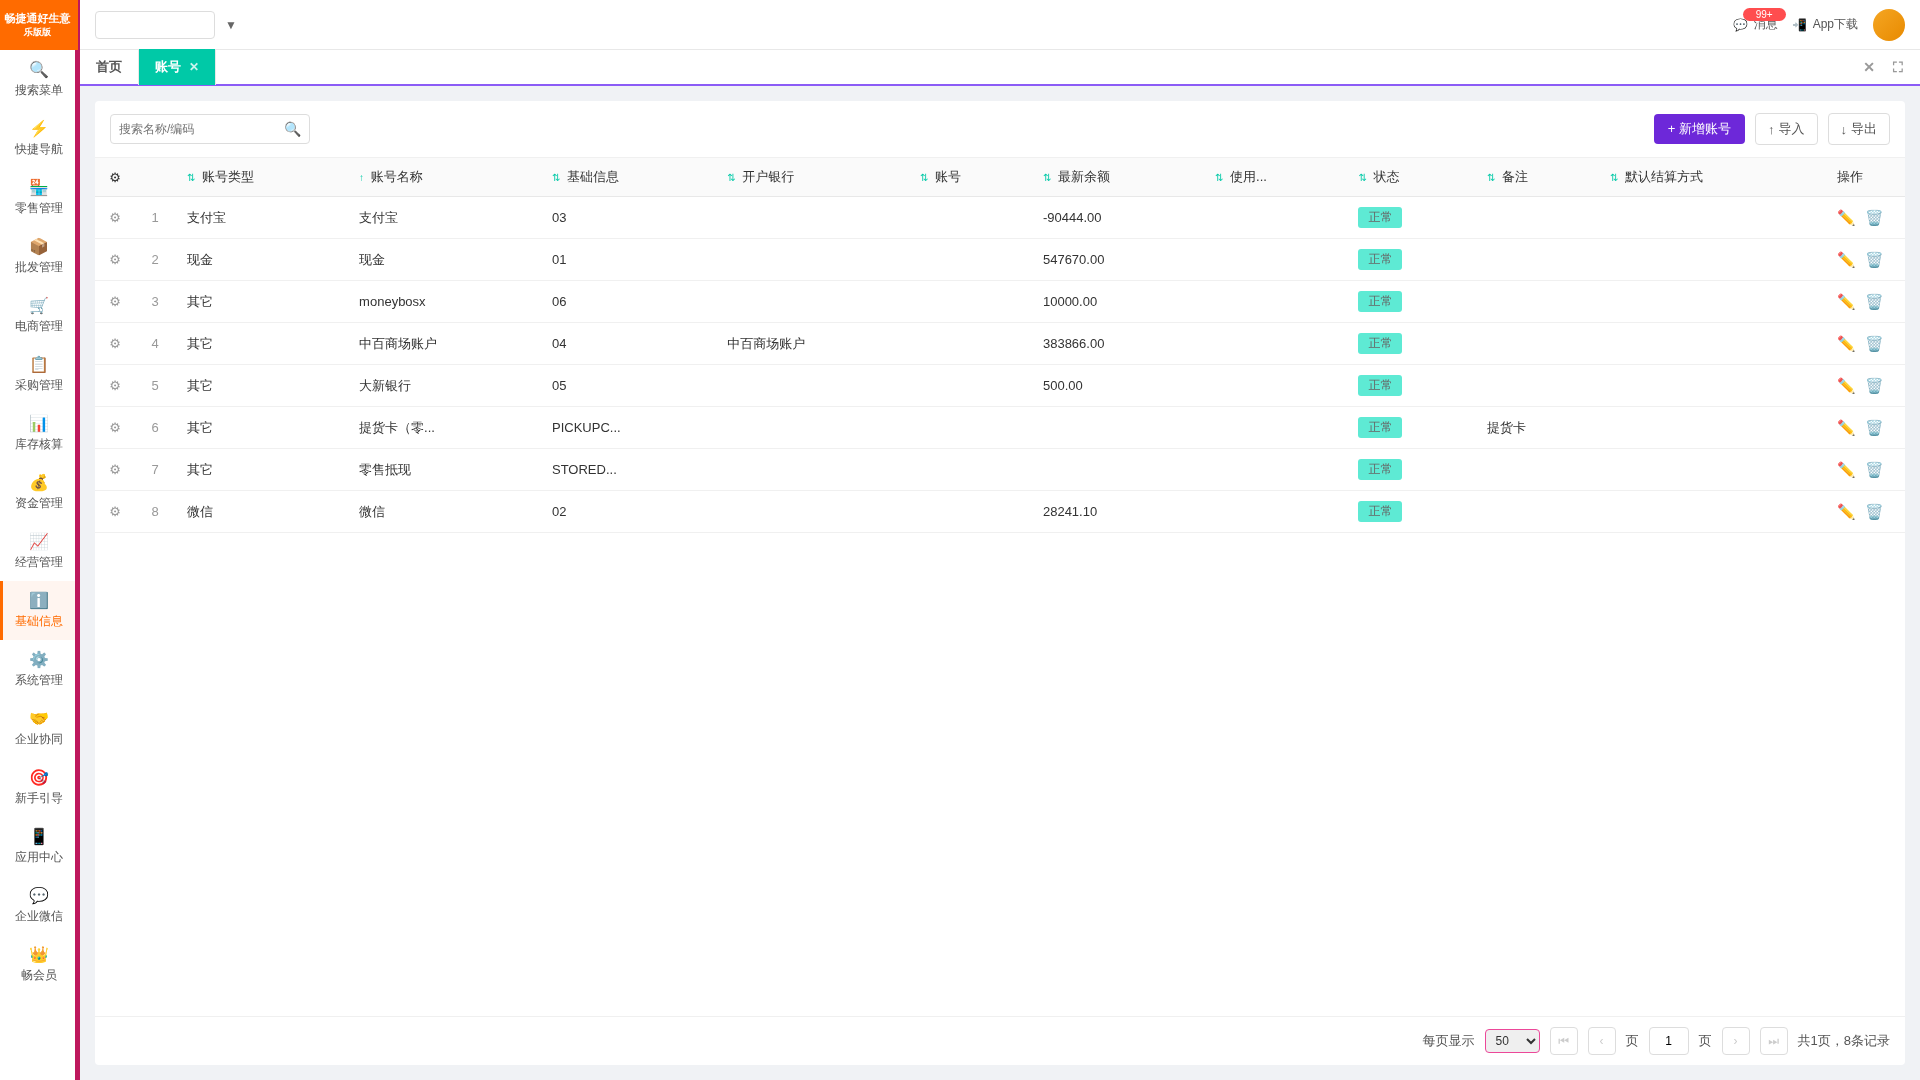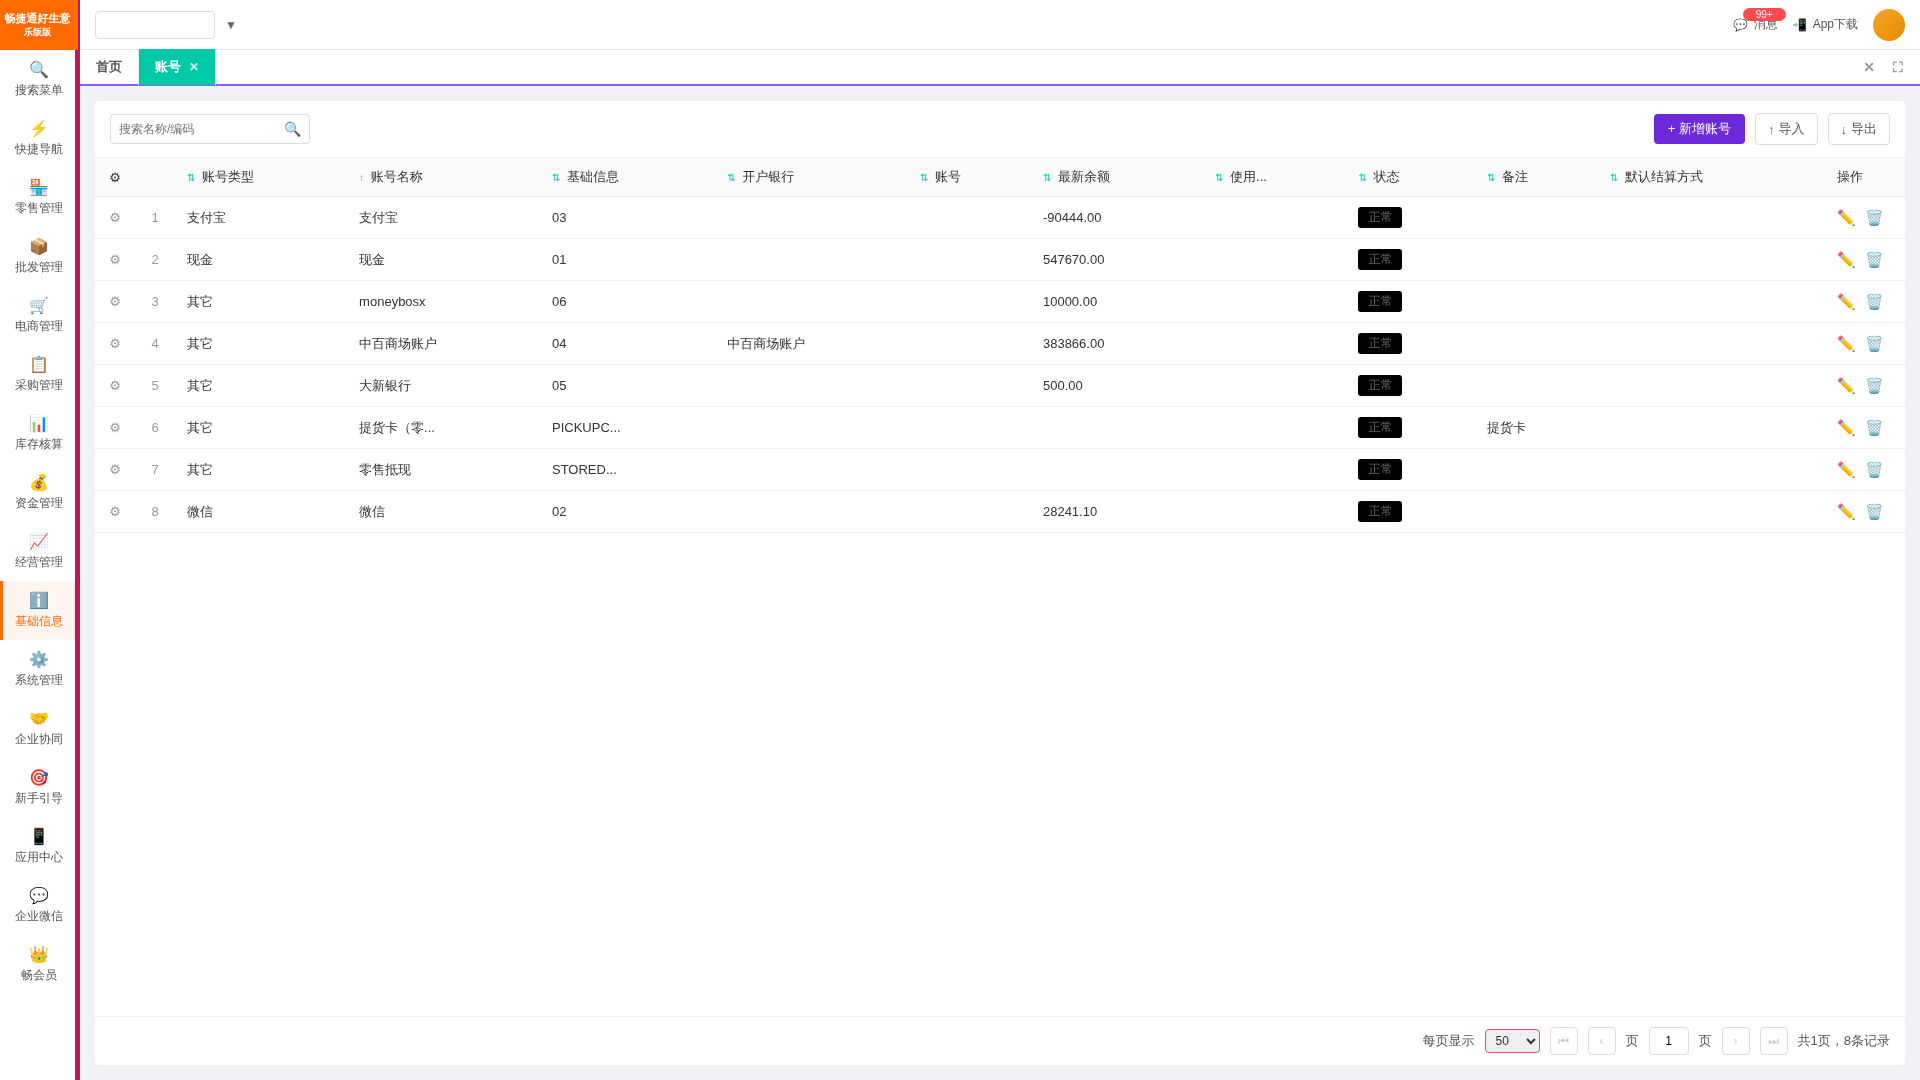--- a/index.html
+++ b/index.html
@@ -266,21 +266,21 @@
     .row-num { color: #999; text-align: center; width: 40px; }
     .settings-icon-cell { width: 40px; text-align: center; color: #999; cursor: pointer; }
     .status-badge {
       display: inline-block;
       padding: 2px 10px;
       border-radius: 3px;
       font-size: 12px;
       background: #f0f0f0;
       color: #666;
     }
-    .status-normal { background: #000000; color: #666; }
+    .status-normal { background: #5eead4; color: #666; }
     .action-cell { display: flex; gap: 10px; align-items: center; }
     .action-icon { cursor: pointer; color: #999; font-size: 15px; }
 
     
     .pagination {
       padding: 10px 15px;
       display: flex;
       align-items: center;
       justify-content: flex-end;
       gap: 10px;

